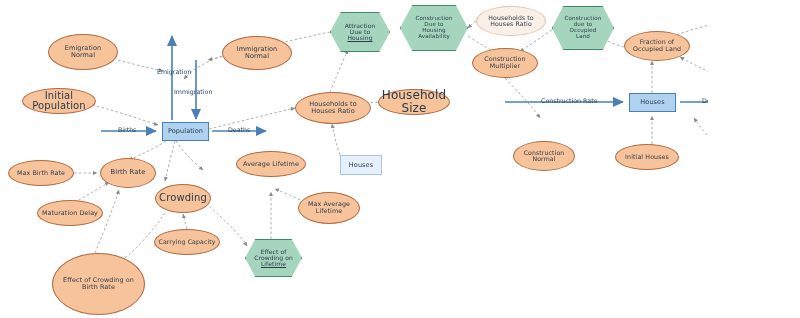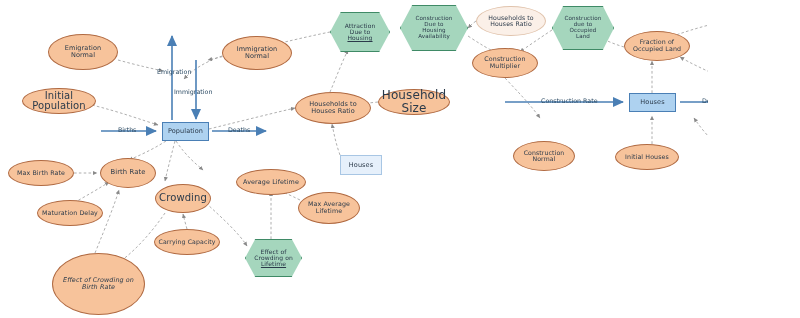--- a/index.html
+++ b/index.html
@@ -154,23 +154,23 @@
       <div class="node aux" style="left: 37px; top: 200px; width: 66px; height: 26px;">
         <span class="lbl" style="font-size: 6.3px;"><span>Maturation Delay</span></span>
       </div>
       <div class="node aux" style="left: 155px; top: 184px; width: 56px; height: 29px;">
         <span class="lbl" style="font-size: 10px;"><span>Crowding</span></span>
       </div>
       <div class="node aux" style="left: 154px; top: 229px; width: 66px; height: 26px;">
         <span class="lbl" style="font-size: 6.2px;"><span>Carrying Capacity</span></span>
       </div>
       <div class="node aux" style="left: 52px; top: 253px; width: 93px; height: 62px;">
-        <span class="lbl" style="font-size: 6.4px; font-style: italic;"><span>Effect of Crowding on</span><br><span>Birth Rate</span></span>
-      </div>
-      <div class="node aux" style="left: 236px; top: 169px; width: 70px; height: 26px;">
+        <span class="lbl" style="font-size: 6.4px;"><span>Effect of Crowding on</span><br><span>Birth Rate</span></span>
+      </div>
+      <div class="node aux" style="left: 236px; top: 151px; width: 70px; height: 26px;">
         <span class="lbl" style="font-size: 6.4px;"><span>Average Lifetime</span></span>
       </div>
       <div class="node aux" style="left: 298px; top: 192px; width: 62px; height: 32px;">
         <span class="lbl" style="font-size: 6.3px;"><span>Max Average</span><br><span>Lifetime</span></span>
       </div>
       <div class="node hex" style="left: 245px; top: 239px; width: 57px; height: 38px;">
         <span class="lbl" style="font-size: 6px;"><span>Effect of</span><br><span>Crowding on</span><br><span class="u">Lifetime</span></span>
       </div>
       <div class="node hex" style="left: 400px; top: 5px; width: 68px; height: 46px;">
         <span class="lbl" style="font-size: 5.6px;"><span>Construction</span><br><span>Due to</span><br><span>Housing</span><br><span>Availability</span></span>

